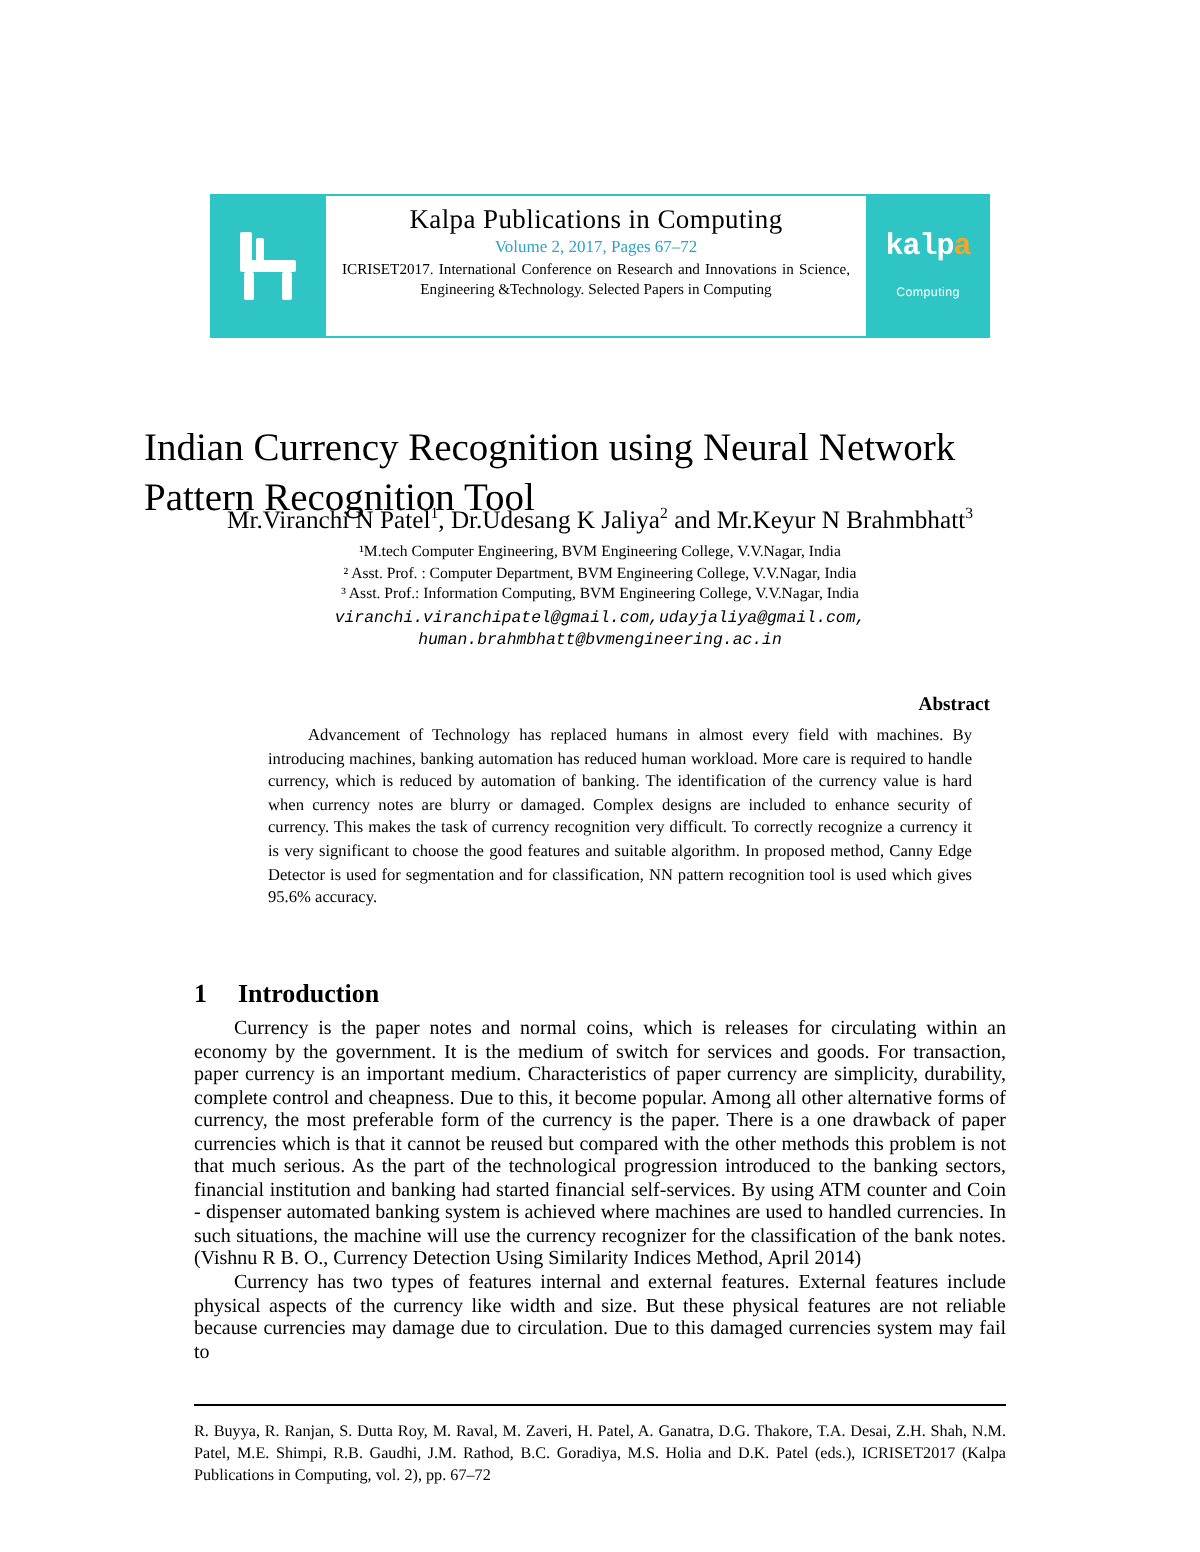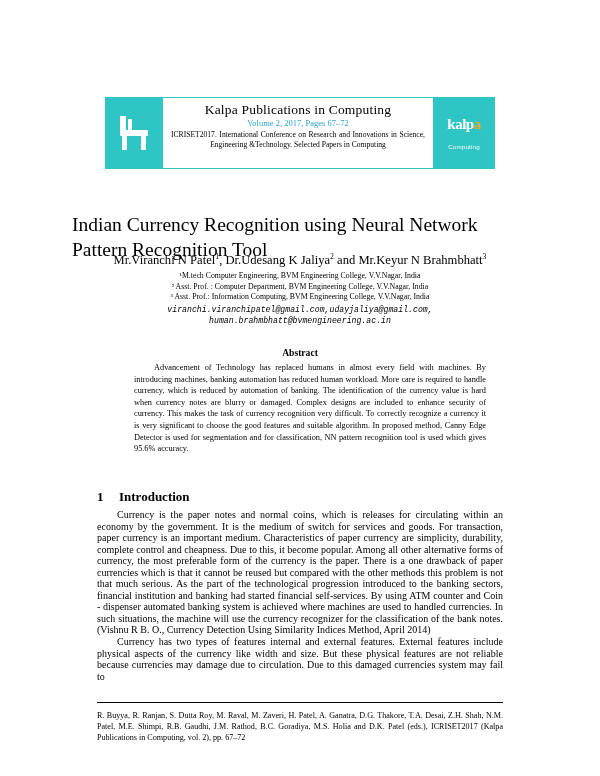--- a/index.html
+++ b/index.html
@@ -119,21 +119,21 @@
   .banner-right {
     width: 62px;
     background: #2ec5c4;
     color: #ffffff;
     display: flex;
     flex-direction: column;
     align-items: center;
     justify-content: center;
   }
   .kalpa-word {
-    font-family: Liberation Serif, serif;
+    font-family: Liberation Mono, monospace;
     font-size: 15px;
     font-weight: bold;
     letter-spacing: -0.5px;
     line-height: 16px;
   }
   .kalpa-word .dot {
     color: #f5a623;
   }
   .kalpa-sub {
     font-family: "Liberation Sans", sans-serif;
@@ -189,21 +189,21 @@
     line-height: 11px;
     font-style: italic;
   }
 
   
   .abstract-head {
     position: absolute;
     left: 105px;
     top: 347px;
     width: 390px;
-    text-align: center;
+    text-align: right;
     font-weight: bold;
     font-size: 9.6px;
   }
   .abstract-body {
     position: absolute;
     left: 134px;
     top: 362px;
     width: 352px;
     font-size: 8.3px;
     line-height: 11.6px;

